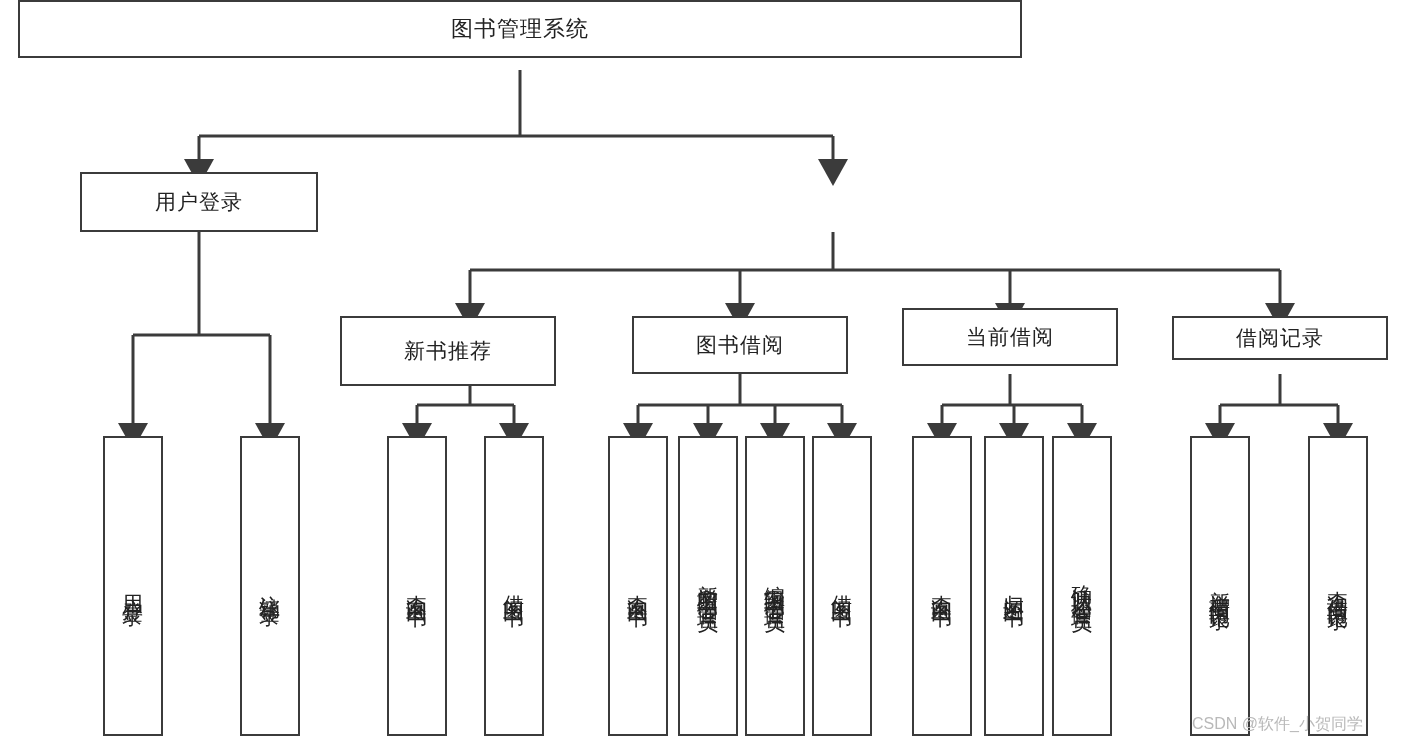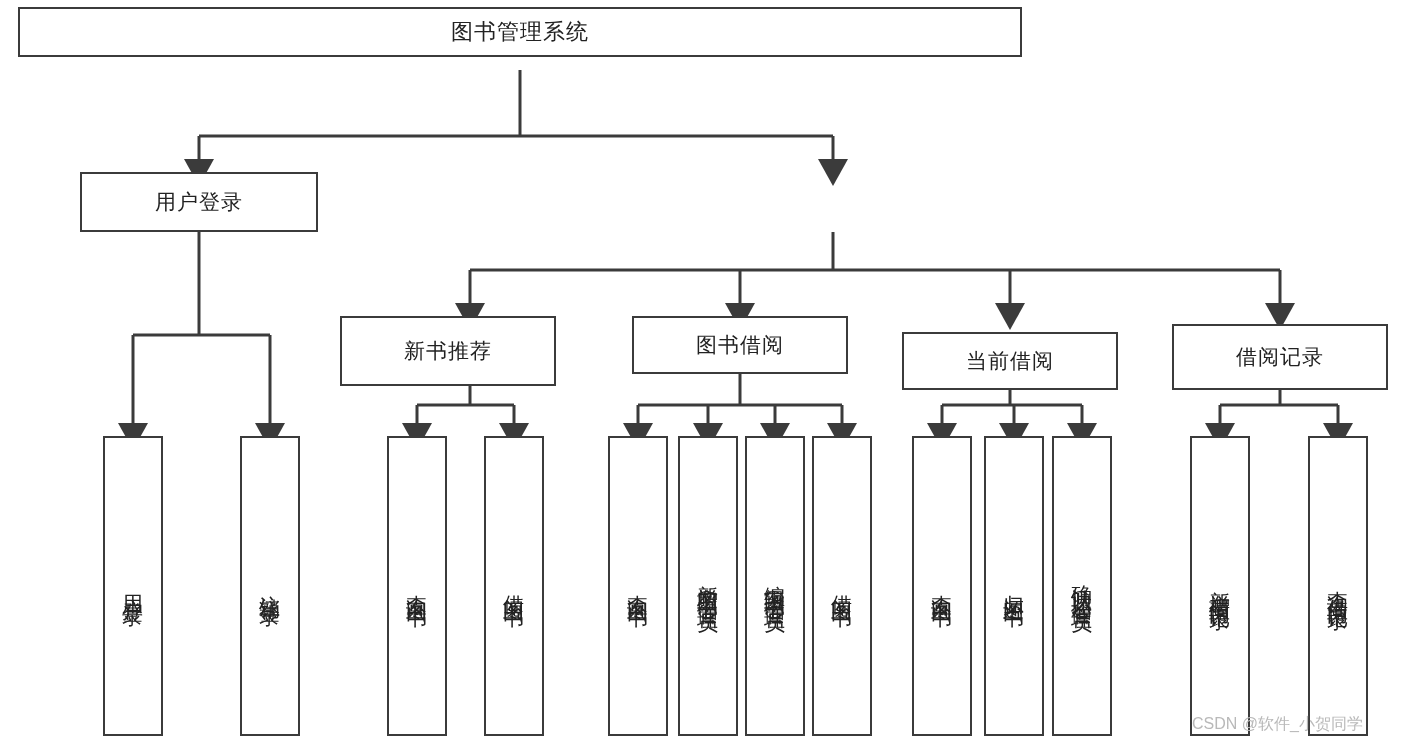--- a/index.html
+++ b/index.html
@@ -120,28 +120,28 @@
       <path d="M1014,405 L1014,426" marker-end="url(#arrow)"></path>
       <path d="M1082,405 L1082,426" marker-end="url(#arrow)"></path>
 
       <path d="M1280,374 L1280,405"></path>
       <path d="M1220,405 L1338,405"></path>
       <path d="M1220,405 L1220,426" marker-end="url(#arrow)"></path>
       <path d="M1338,405 L1338,426" marker-end="url(#arrow)"></path>
     </g>
   </svg>
 
-  <div class="node horizontal root" id="node-root" style="left: 18px; top: 7px; width: 1004px; height: 50px;">图书管理系统</div>
+  <div class="node horizontal root" id="node-root" style="left: 18px; top: 0; width: 1004px; height: 58px;">图书管理系统</div>
 
   <div class="node horizontal" style="left: 80px; top: 172px; width: 238px; height: 60px;">用户登录</div>
 
   <div class="node horizontal" style="left: 340px; top: 316px; width: 216px; height: 70px;">新书推荐</div>
   <div class="node horizontal" style="left: 632px; top: 316px; width: 216px; height: 58px;">图书借阅</div>
-  <div class="node horizontal" style="left: 902px; top: 332px; width: 216px; height: 58px;">当前借阅</div>
-  <div class="node horizontal" style="left: 1172px; top: 316px; width: 216px; height: 66px; margin-top: 8px;">借阅记录</div>
+  <div class="node horizontal" style="left: 902px; top: 308px; width: 216px; height: 58px;">当前借阅</div>
+  <div class="node horizontal" style="left: 1172px; top: 316px; width: 216px; height: 44px;">借阅记录</div>
 
   <div class="node vertical" style="left: 103px; top: 436px; width: 60px; height: 300px;">
     <span class="vtext">用户登录</span>
   </div>
   <div class="node vertical" style="left: 240px; top: 436px; width: 60px; height: 300px;">
     <span class="vtext">注销登录</span>
   </div>
   <div class="node vertical" style="left: 387px; top: 436px; width: 60px; height: 300px;">
     <span class="vtext">查询图书</span>
   </div>

